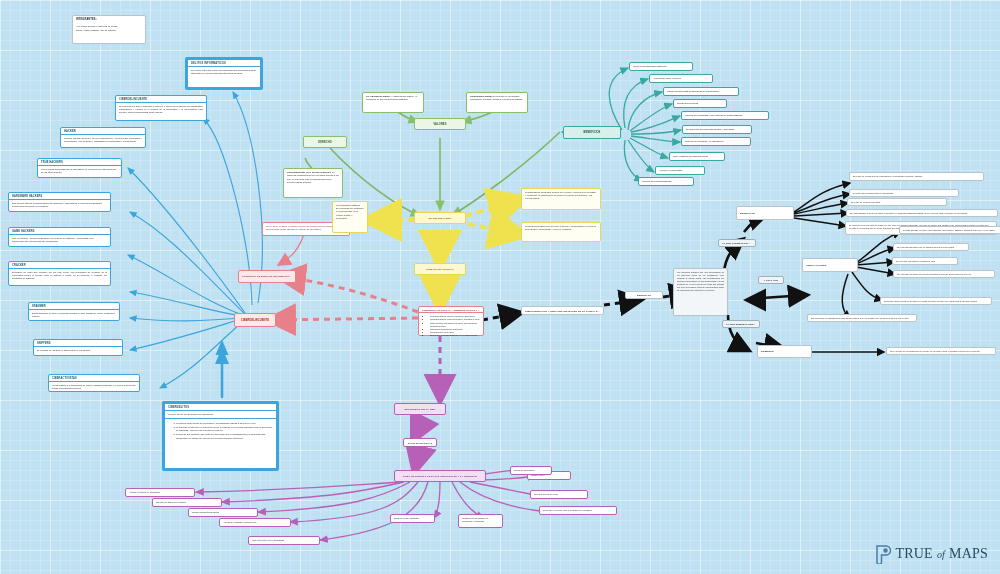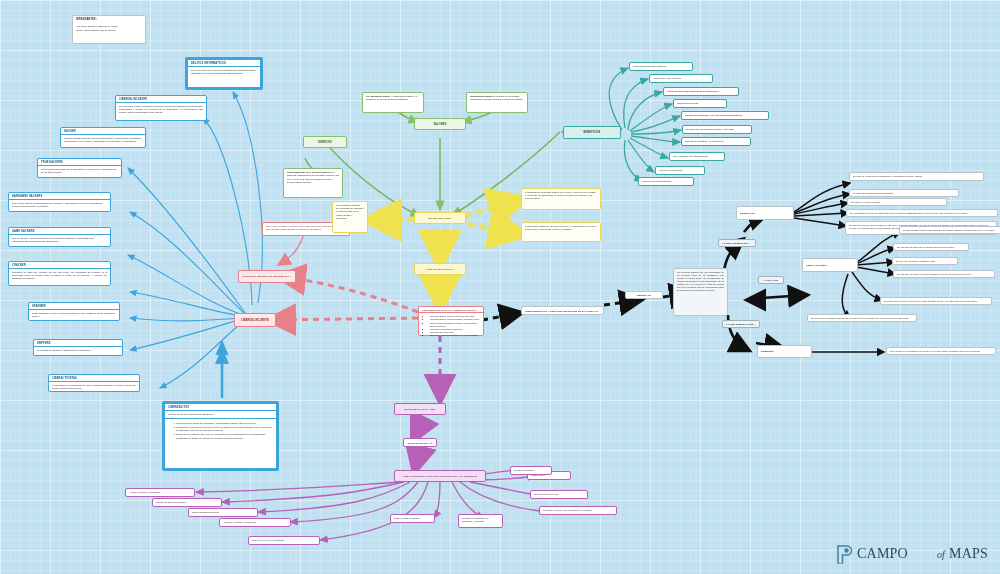--- a/index.html
+++ b/index.html
@@ -77,21 +77,21 @@
 
   ul.lst{margin:0;padding:0 0 0 8px;list-style:disc;}
   ul.lst li{margin:0 0 .4px 0;}
   ol.lst{margin:0;padding:0 0 0 8px;}
   ol.lst li{margin:0 0 .6px 0;}
 
   
   #logo{position:absolute;right:12px;bottom:10px;display:flex;align-items:center;gap:4px;}
   #logo .gl{width:17px;height:20px;}
   #logo .txt{font-family:"Liberation Serif", serif;color:#2a4a63;font-size:14px;letter-spacing:.2px;}
-  #logo .sm{font-size:10px;font-style:italic;margin-left:25px;}
+  #logo .sm{font-size:10px;font-style:italic;}
 </style>
 </head>
 <body>
 
 <div id="canvas">
 
   <svg class="edges" viewBox="0 0 1000 574">
     <defs>
       <marker id="ab" markerWidth="7" markerHeight="7" refX="6" refY="3" orient="auto">
         <path d="M0,0 L7,3 L0,6 z" fill="#3ba5dc"></path>
@@ -515,18 +515,18 @@
     </div>
   <div class="node purplebox" style="left:510px;top:466px;width:42px;height:9px;">
     <div class="bd" style="font-size:2.2px;">Cuidar tu información</div>
     </div>
 
   <div id="logo">
     <svg class="gl" viewBox="0 0 34 40">
       <path d="M4 4 h18 a9 9 0 0 1 0 18 h-9 v14 a4 4 0 0 1 -9 0 z" fill="none" stroke="#4a7fa5" stroke-width="3"></path>
       <circle cx="21" cy="13" r="4.5" fill="#4a7fa5"></circle>
     </svg>
-    <span class="txt">CAMPO</span>
+    <span class="txt">TRUE</span>
     <span class="txt sm">of</span>
     <span class="txt">MAPS</span>
   </div>
 
 </div>
 
 </body></html>

